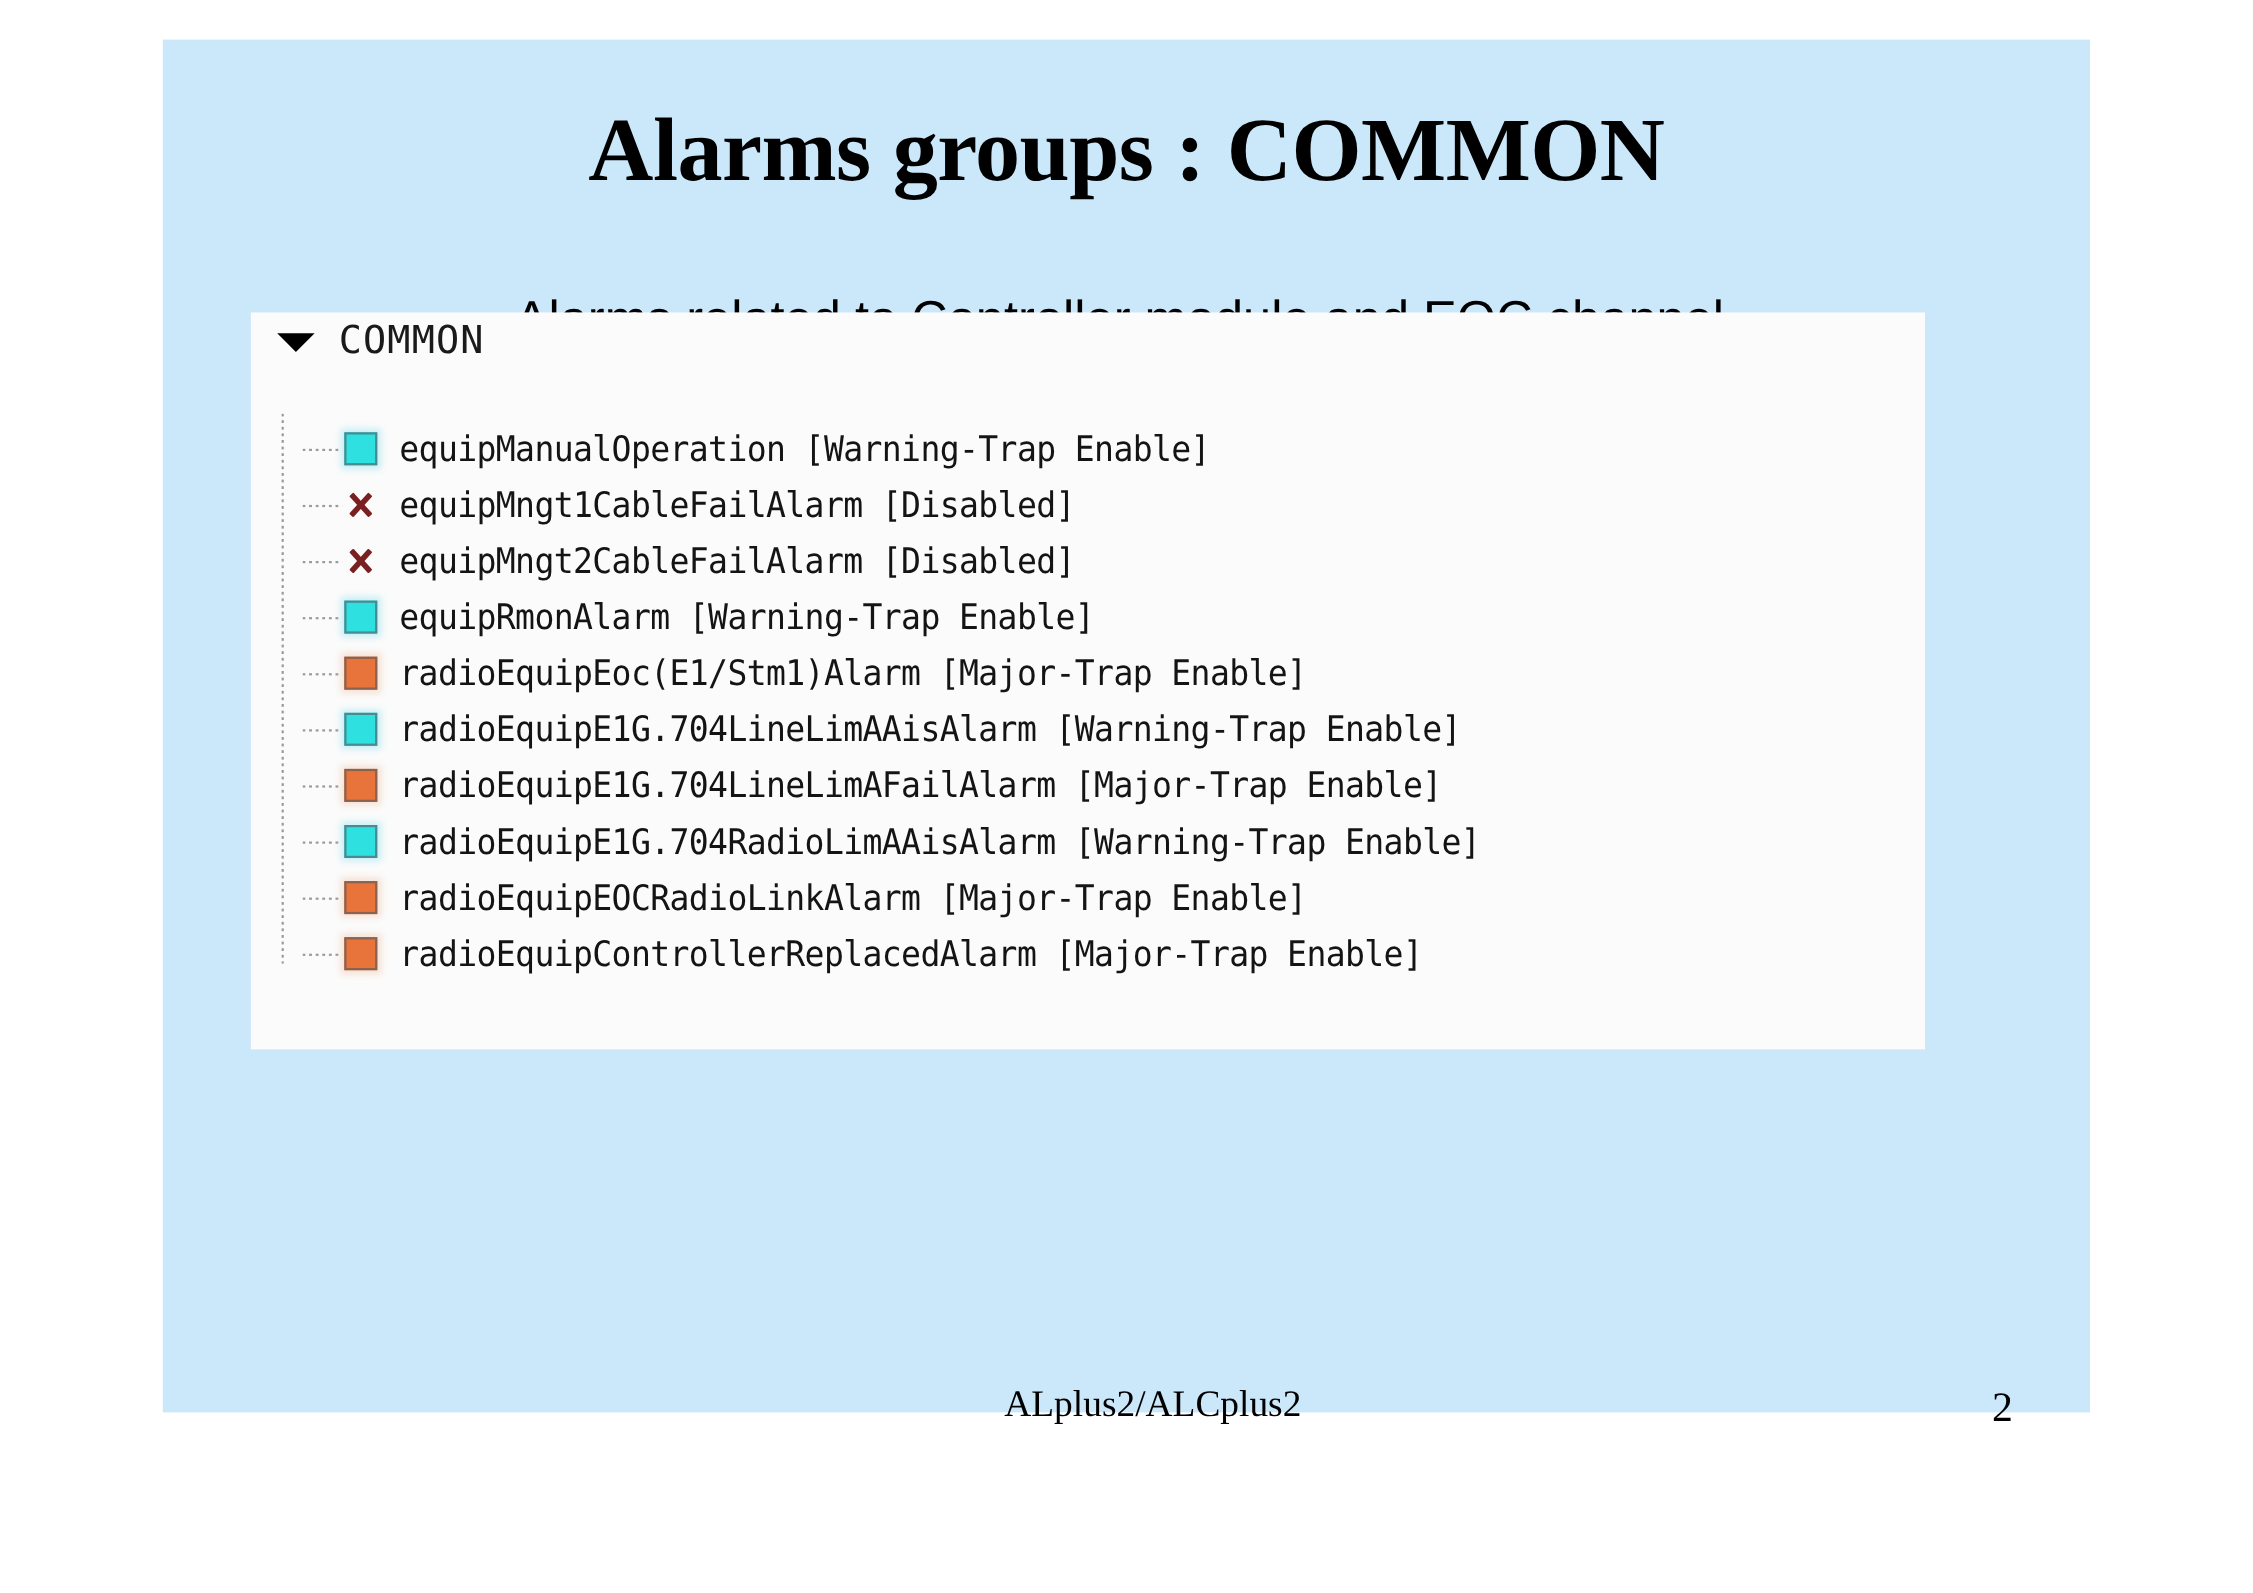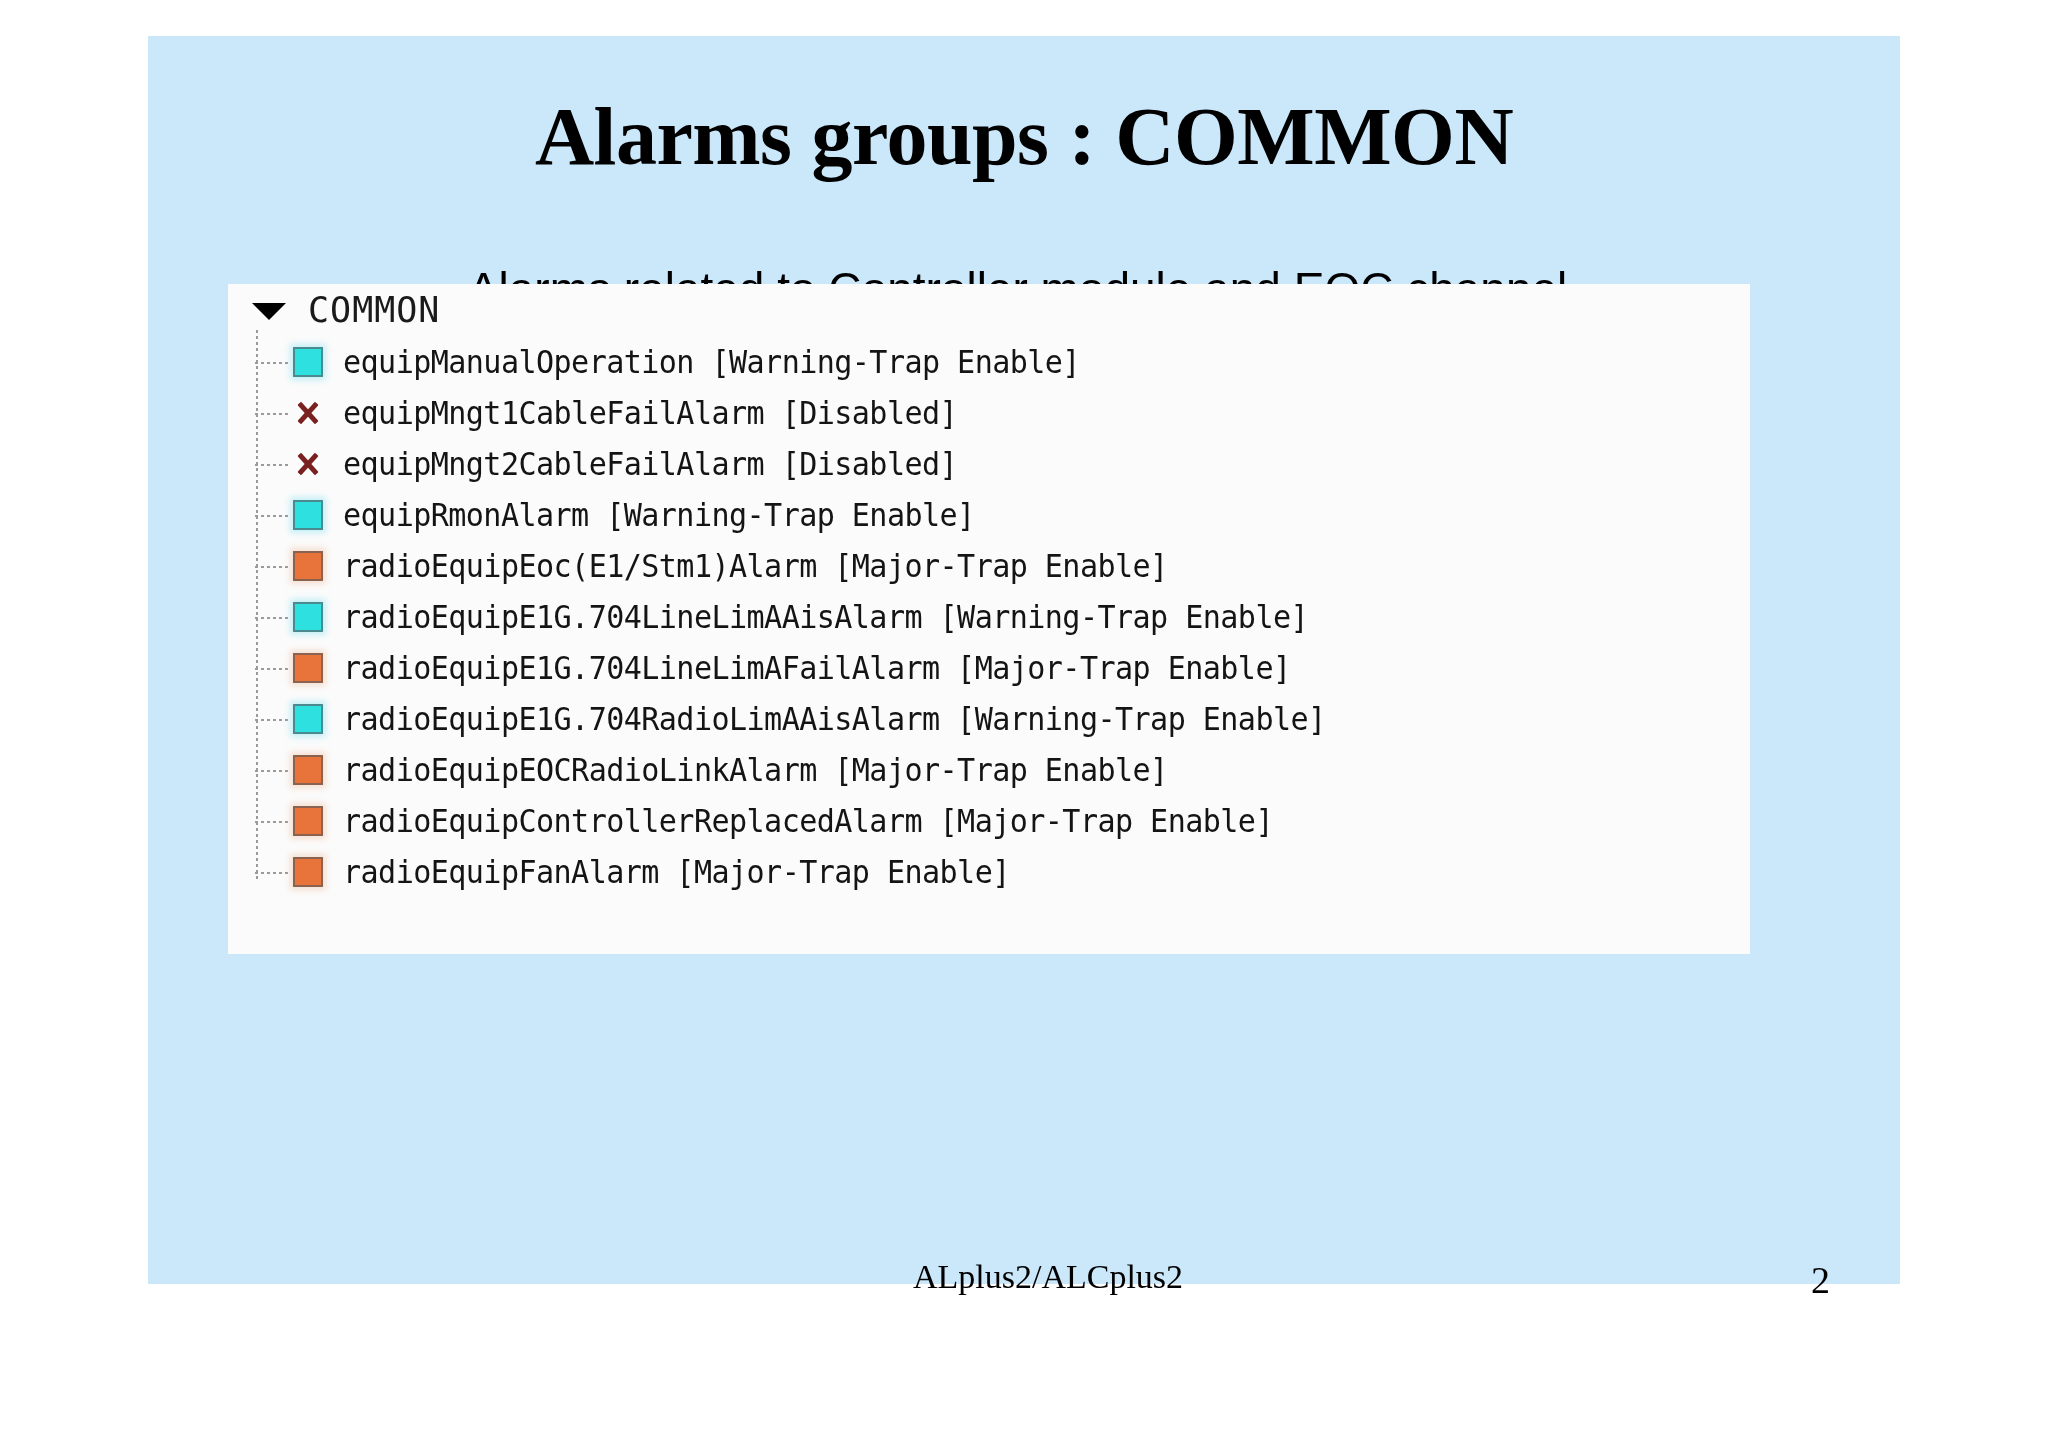--- a/index.html
+++ b/index.html
@@ -85,21 +85,22 @@
   .tree-root-label {
     font-family: "DejaVu Sans Mono", monospace;
     font-size: 35px;
     letter-spacing: 1px;
     color: #1a1a1a;
     white-space: nowrap;
   }
 
   #tree-children {
     position: relative;
-    padding-left: 23px;
+    padding-left: 43px;
+    margin-top: 46px;
   }
 
   
   #tree-children:before {
     content: "";
     position: absolute;
     left: 28px;
     top: -6px;
     bottom: 16px;
     width: 2px;
@@ -252,24 +253,20 @@
           <span class="row-label">radioEquipE1G.704RadioLimAAisAlarm  [Warning-Trap Enable]</span>
         </div>
         <div class="tree-row">
           <span class="row-icon sw-orange"></span>
           <span class="row-label">radioEquipEOCRadioLinkAlarm  [Major-Trap Enable]</span>
         </div>
         <div class="tree-row">
           <span class="row-icon sw-orange"></span>
           <span class="row-label">radioEquipControllerReplacedAlarm  [Major-Trap Enable]</span>
         </div>
-        <div class="tree-row">
-          <span class="row-icon sw-orange"></span>
-          <span class="row-label">radioEquipFanAlarm  [Major-Trap Enable]</span>
-        </div>
       </div>
 
   </div>
 
   <div id="footer-text">ALplus2/ALCplus2</div>
 
   <div id="page-number">2</div>
 
 </div>
 

